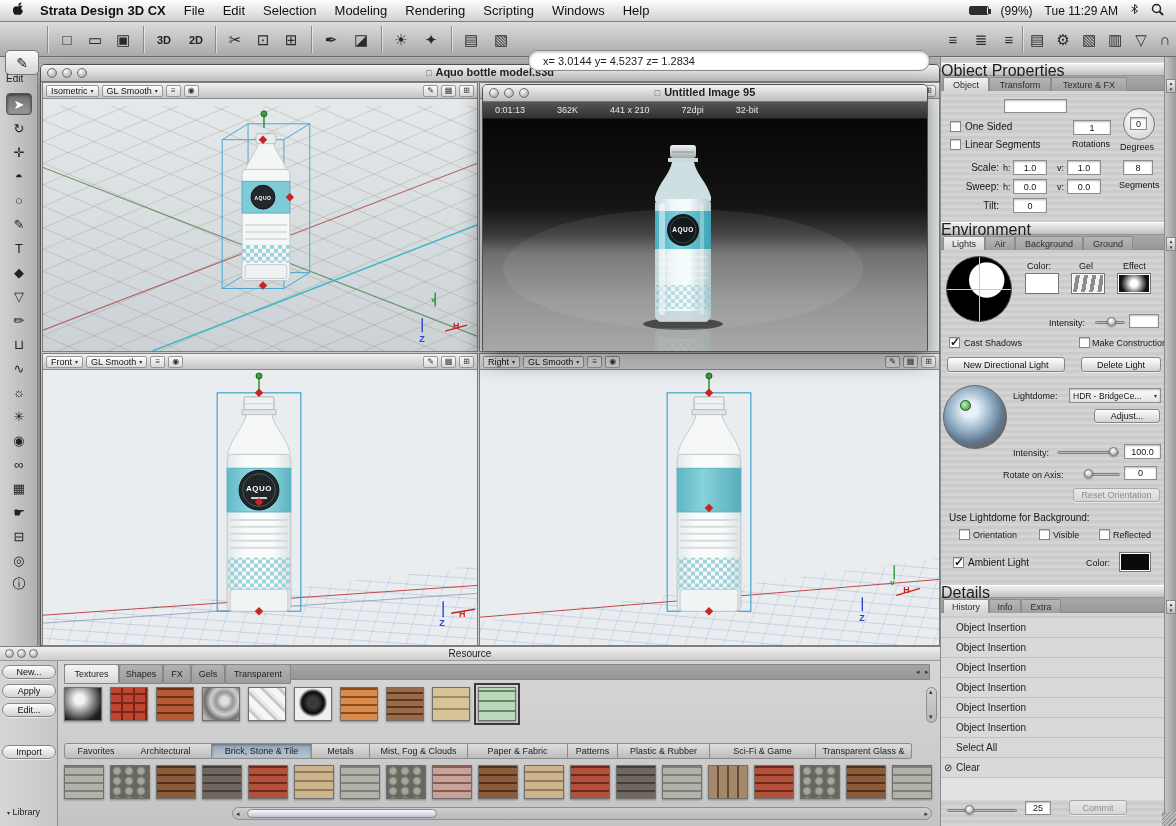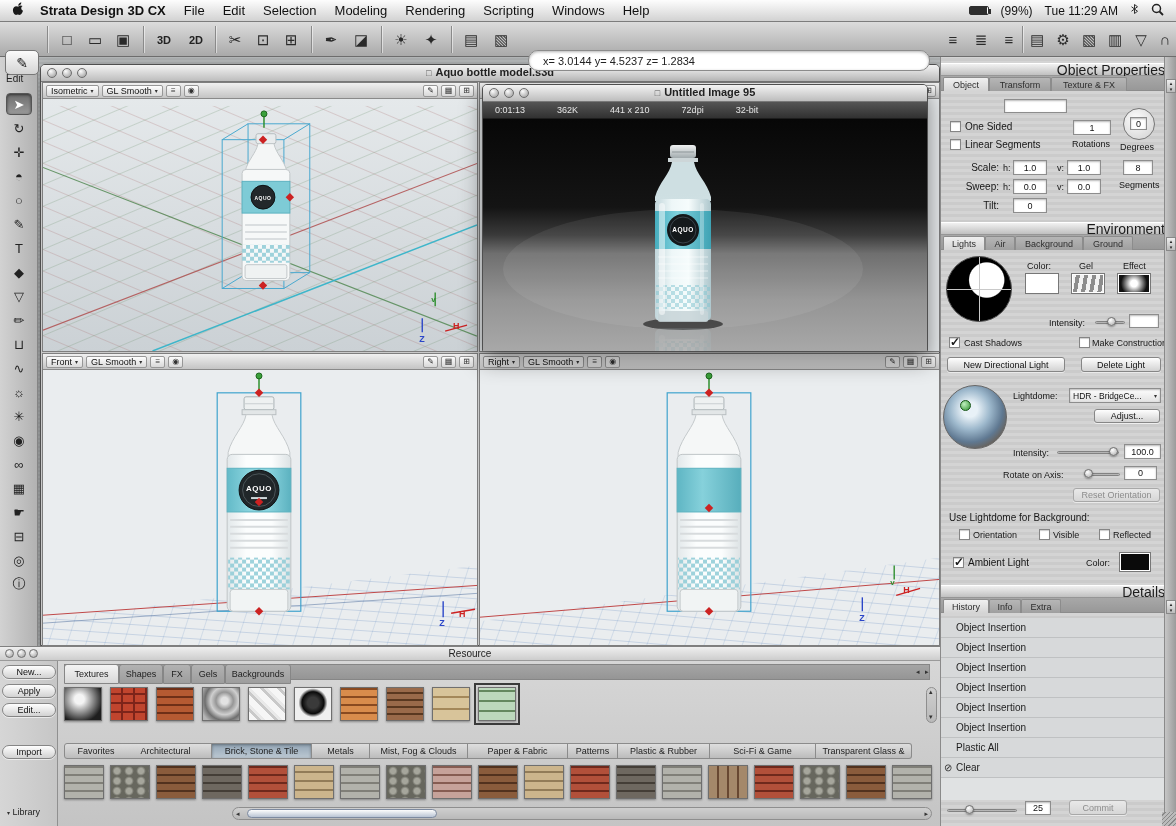--- a/index.html
+++ b/index.html
@@ -41,21 +41,21 @@
 .vp-sp{flex:1}
 .vp-canvas{position:absolute;left:0;top:15px;width:100%;height:calc(100% - 15px)}
 
 .rinfo{height:17px;background:linear-gradient(#555,#313131);border-bottom:1px solid #1d1d1d;display:flex;align-items:center;gap:32px;padding:0 12px;font-size:9px;color:#e6e6e6}
 .render-body{position:relative;height:232px;background:#000;overflow:hidden}
 
 .rpanel{position:absolute;left:940px;top:57px;width:224px;height:769px;background:repeating-linear-gradient(0deg,#d4d4d4 0 3px,#cbcbcb 3px 6px);border-left:1px solid #8a8a8a;z-index:20}
 .rstrip{position:absolute;left:1164px;top:57px;width:12px;height:769px;background:linear-gradient(90deg,#c6c6c6,#9b9b9b);border-left:1px solid #8a8a8a;z-index:21}
 .vwidget{position:absolute;left:1px;width:10px;height:14px;background:linear-gradient(#eee,#bbb);border:1px solid #888;font-size:5px;line-height:6px;text-align:center;color:#222}
 .rsec{position:absolute;left:0;width:224px}
-.sec-head{height:13px;background:linear-gradient(#f1f1f1,#c0c0c0);border-top:1px solid #fff;border-bottom:1px solid #969696;text-align:right;font-size:14px;line-height:13px;color:#1c1c1c}
+.sec-head{height:13px;background:linear-gradient(#f1f1f1,#c0c0c0);border-top:1px solid #fff;border-bottom:1px solid #969696;text-align:left;font-size:16px;line-height:13px;color:#1c1c1c}
 .ptab{position:absolute;height:14px;font-size:9px;display:flex;align-items:center;justify-content:center;border:1px solid #8c8c8c;border-bottom:none;background:linear-gradient(#b6b6b6,#9f9f9f);color:#2e2e2e;border-radius:2px 2px 0 0;white-space:nowrap}
 .ptab.active{background:linear-gradient(#f0f0f0,#d4d4d4)}
 .tabrow{position:absolute;left:0;width:224px;height:15px;border-bottom:1px solid #8c8c8c;background:linear-gradient(#a8a8a8,#989898)}
 .lbl{position:absolute;font-size:10px;color:#161616;white-space:nowrap}
 .lbl.sm{font-size:9px}
 .fld{position:absolute;background:#fff;border:1px solid #8d8d8d;font-size:9px;text-align:center;box-shadow:inset 0 1px 2px rgba(0,0,0,.28);color:#111;padding:0;font-family:"Liberation Sans",sans-serif}
 .cb{position:absolute;width:11px;height:11px;background:#fff;border:1px solid #858585;box-shadow:inset 0 1px 1px rgba(0,0,0,.2)}
 .cb.checked::after{content:"✓";position:absolute;left:0;top:-3px;font-size:12px;font-weight:bold;color:#1a1a1a}
 .abtn{position:absolute;font-size:9px;background:linear-gradient(#fefefe,#d2d2d2);border:1px solid #868686;border-radius:8px;display:flex;align-items:center;justify-content:center;color:#111;box-shadow:0 1px 0 rgba(255,255,255,.6)}
 .abtn.disabled{color:#8d8d8d;background:linear-gradient(#e9e9e9,#d6d6d6);border-color:#a8a8a8}
@@ -537,21 +537,21 @@
       <div style="position:absolute;left:4px;top:146px;font-size:9px;color:#222">
         <span class="dd-ar">▾</span>
         <span>Library</span>
       </div>
     </div>
     <div class="rtab-fill" style="left:64px;width:866px"></div>
     <div class="rtab active" style="left:64px;width:55px">Textures</div>
     <div class="rtab" style="left:119px;width:44px">Shapes</div>
     <div class="rtab" style="left:163px;width:28px">FX</div>
     <div class="rtab" style="left:191px;width:34px">Gels</div>
-    <div class="rtab" style="left:225px;width:66px">Backgrounds</div>
+    <div class="rtab" style="left:225px;width:66px">Transparent</div>
     <span class="sarrow" style="left:916px;top:21px">◂</span>
     <span class="sarrow" style="left:925px;top:21px">▸</span>
 
     <div class="thumb tx-chrome" style="left:64px;top:40px"></div>
     <div class="thumb tx-redgrid" style="left:110px;top:40px"></div>
     <div class="thumb tx-brickred" style="left:156px;top:40px"></div>
     <div class="thumb tx-swirl" style="left:202px;top:40px"></div>
     <div class="thumb tx-weave" style="left:248px;top:40px"></div>
     <div class="thumb tx-blacksphere" style="left:294px;top:40px"></div>
     <div class="thumb tx-orangebrick" style="left:340px;top:40px"></div>
@@ -699,21 +699,21 @@
       <div class="tabrow" style="top:13px"></div>
       <div class="ptab active" style="left:2px;top:14px;width:46px">History</div>
       <div class="ptab" style="left:48px;top:14px;width:32px">Info</div>
       <div class="ptab" style="left:80px;top:14px;width:40px">Extra</div>
       <div class="hrow" style="top:33px">Object Insertion</div>
       <div class="hrow" style="top:53px">Object Insertion</div>
       <div class="hrow" style="top:73px">Object Insertion</div>
       <div class="hrow" style="top:93px">Object Insertion</div>
       <div class="hrow" style="top:113px">Object Insertion</div>
       <div class="hrow" style="top:133px">Object Insertion</div>
-      <div class="hrow" style="top:153px">Plastic All</div>
+      <div class="hrow" style="top:153px">Select All</div>
       <div class="hrow" style="top:173px">
         <span class="clr-ic">⊘</span>
         <span>Clear</span>
       </div>
       <div style="position:absolute;left:0;top:193px;width:224px;height:22px;background:#e0e2e3"></div>
       <div class="slider" style="left:6px;top:220px;width:70px">
           <div class="track"></div>
           <div class="thumb" style="left:18px"></div>
         </div>
       <input class="fld" style="left: 84px; top: 216px; width: 26px; height: 14px;" value="25">

